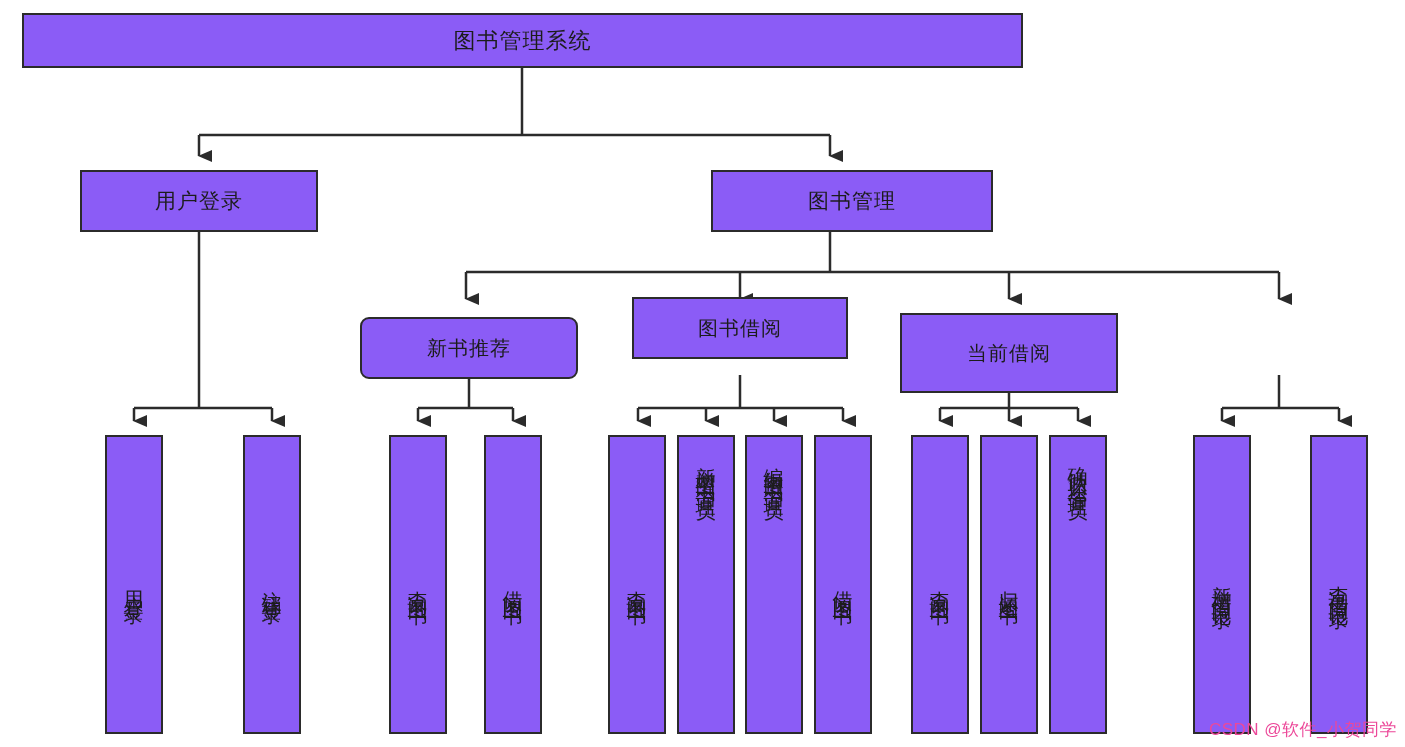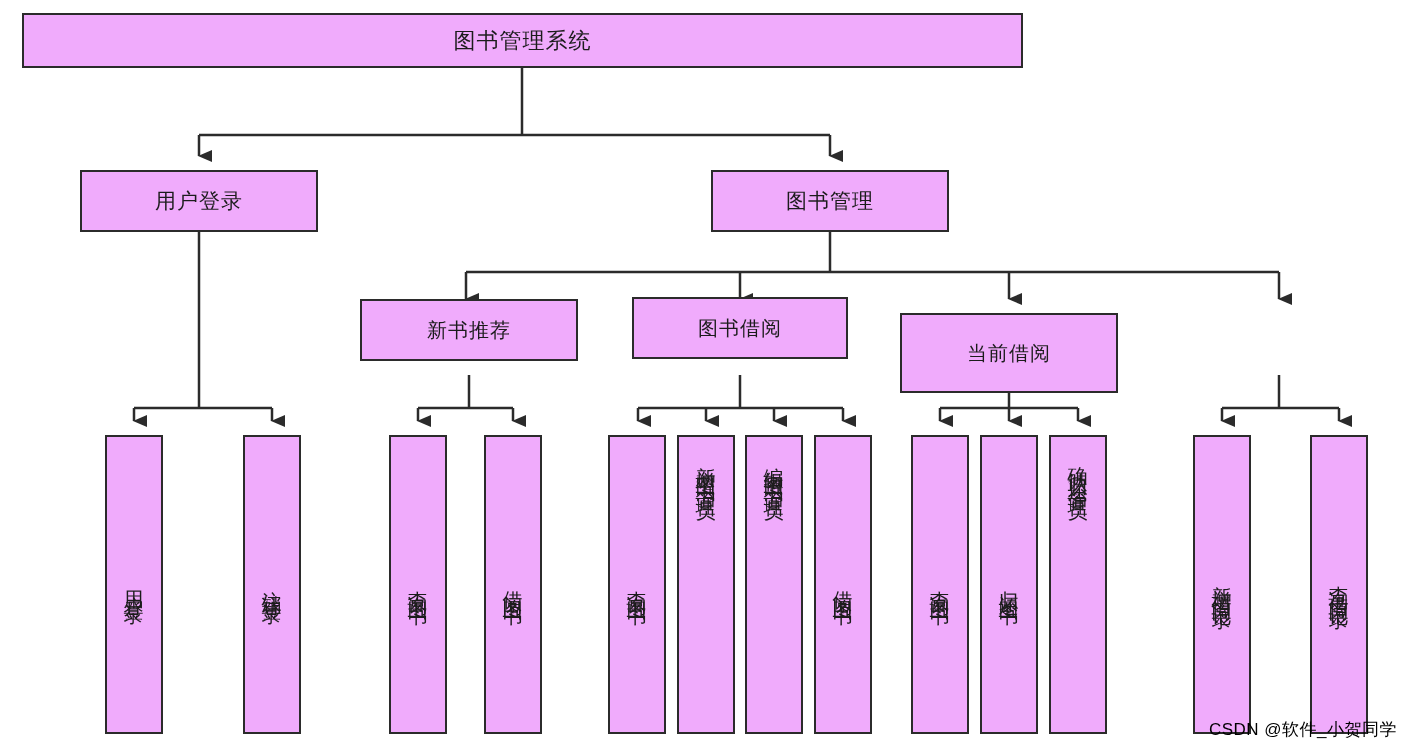--- a/index.html
+++ b/index.html
@@ -22,21 +22,21 @@
     left: 0;
     top: 0;
     width: 1405px;
     height: 747px;
     pointer-events: none;
   }
   .node {
     position: absolute;
     box-sizing: border-box;
     border: 2.5px solid #2b2b2b;
-    background: #f0abfc;
+    background: #8b5cf6;
     display: flex;
     align-items: center;
     justify-content: center;
     color: #1c1c1c;
     z-index: 2;
   }
   .node-root {
     font-size: 22px;
     letter-spacing: 1px;
   }
@@ -63,21 +63,21 @@
   }
   .node-leaf.mid {
     align-items: center;
     padding-top: 0;
   }
   #watermark {
     position: absolute;
     right: 8px;
     bottom: 6px;
     font-size: 17px;
-    color: #000000;
+    color: #ec4899;
     z-index: 5;
     white-space: nowrap;
     letter-spacing: 0.5px;
   }
 </style>
 </head>
 <body>
 
 <div id="diagram-root">
 
@@ -131,25 +131,25 @@
     </g>
   </svg>
 
   <div class="node node-root" style="left:22px; top:13px; width:1001px; height:55px;">
     <span>图书管理系统</span>
   </div>
 
   <div class="node node-l1" style="left:80px; top:170px; width:238px; height:62px;">
     <span>用户登录</span>
   </div>
-  <div class="node node-l1" style="left:711px; top:170px; width:238px; height:62px;">
+  <div class="node node-l1" style="left:711px; top:170px; width:282px; height:62px;">
     <span>图书管理</span>
   </div>
 
-  <div class="node node-l2" style="left:360px; top:299px; width:218px; height:62px;">
+  <div class="node node-l2" style="left:360px; top:317px; width:218px; height:62px;border-radius:9px;">
     <span>新书推荐</span>
   </div>
   <div class="node node-l2" style="left:632px; top:297px; width:216px; height:62px;">
     <span>图书借阅</span>
   </div>
   <div class="node node-l2" style="left:900px; top:313px; width:218px; height:80px;">
     <span>当前借阅</span>
   </div>
 
   <div class="node node-leaf mid" style="left:105px; top:435px; width:58px; height:299px;">

